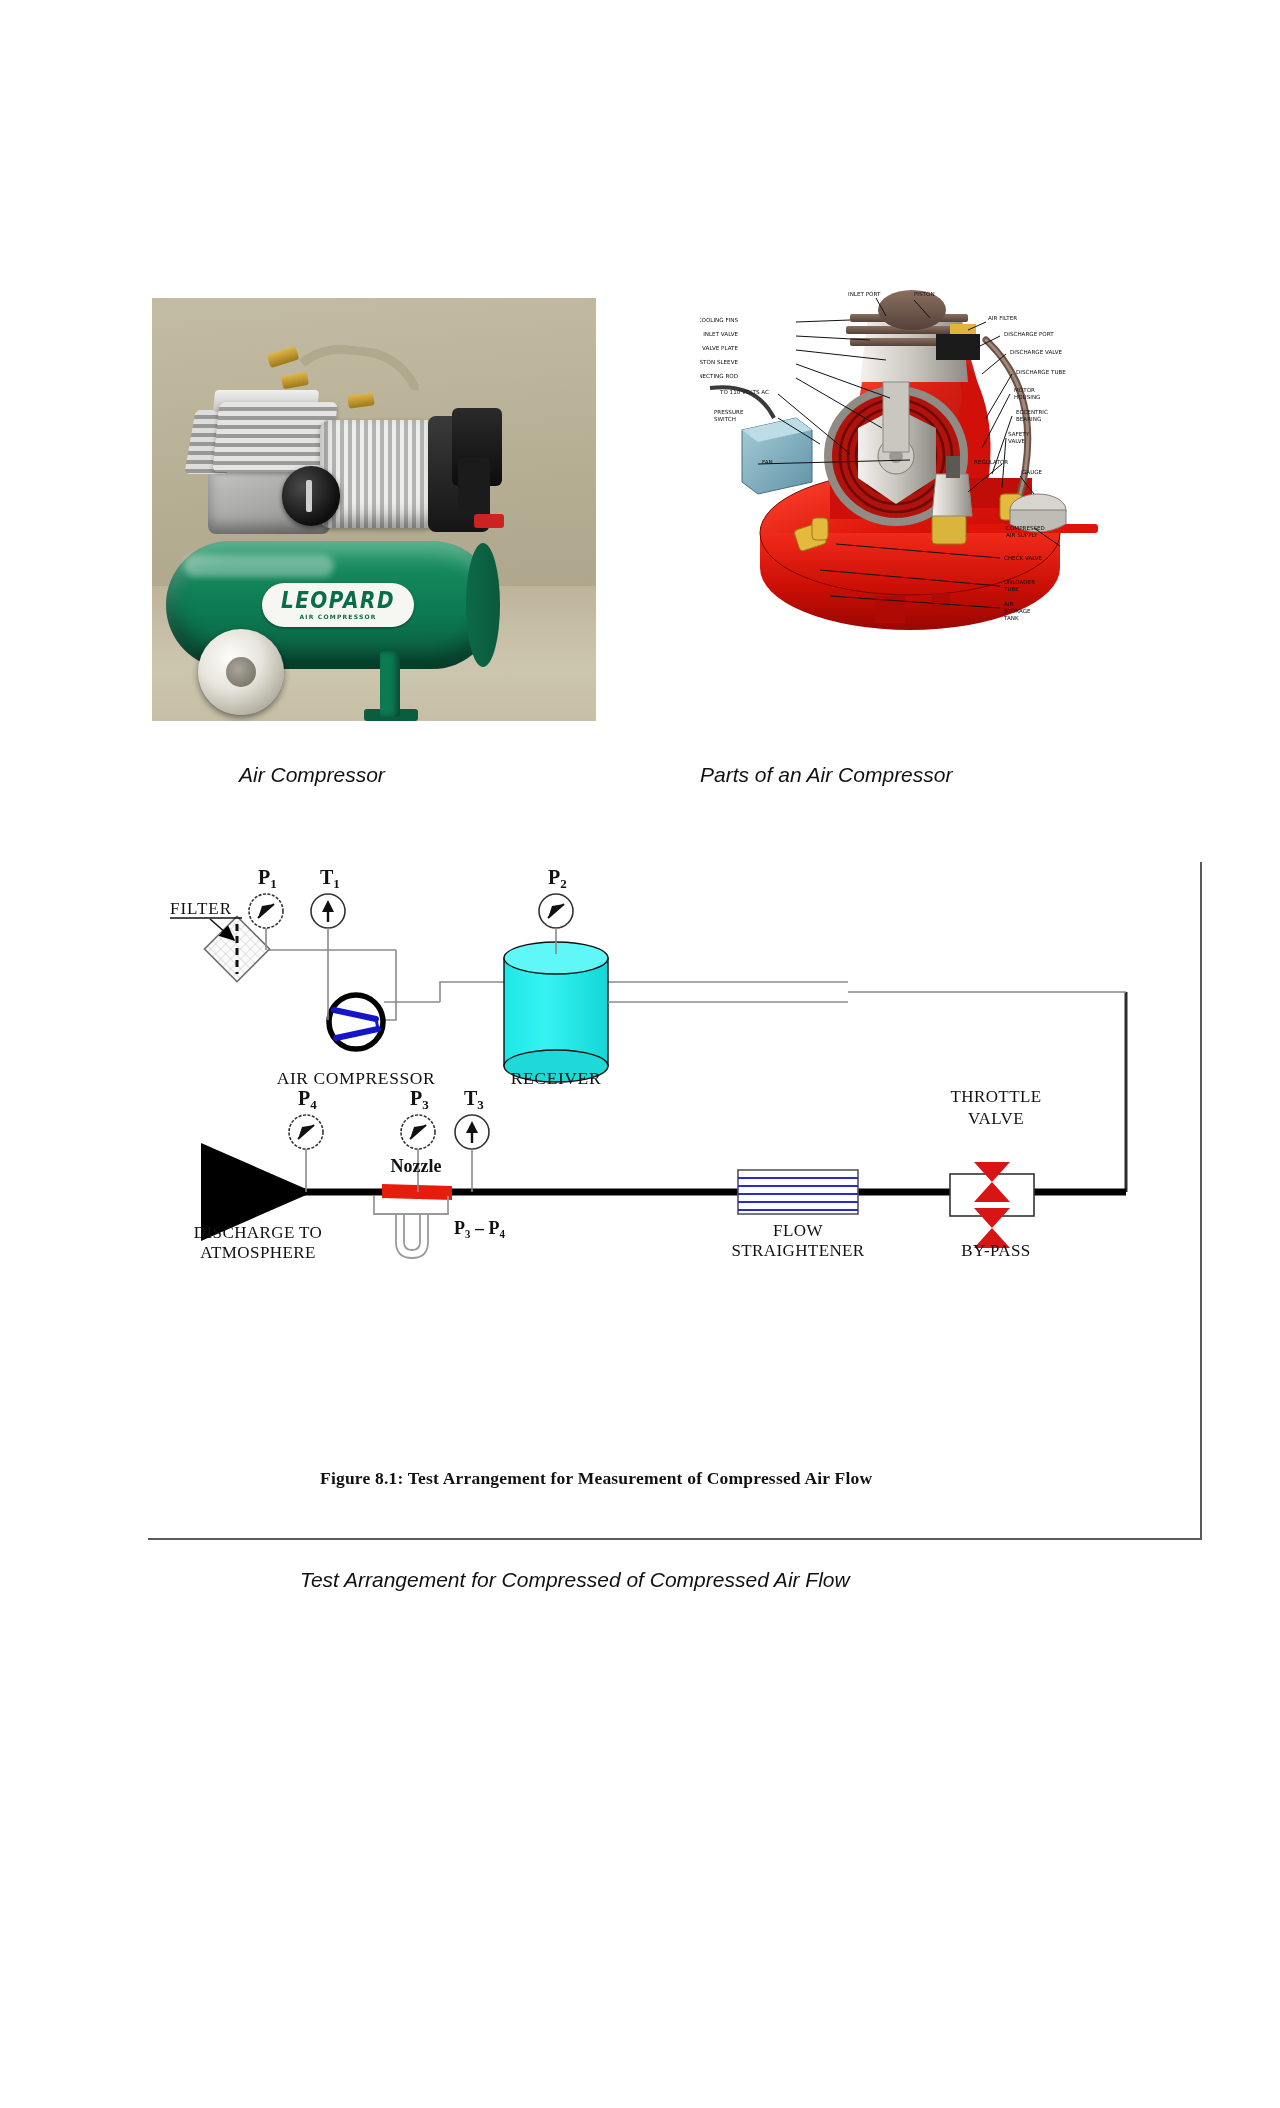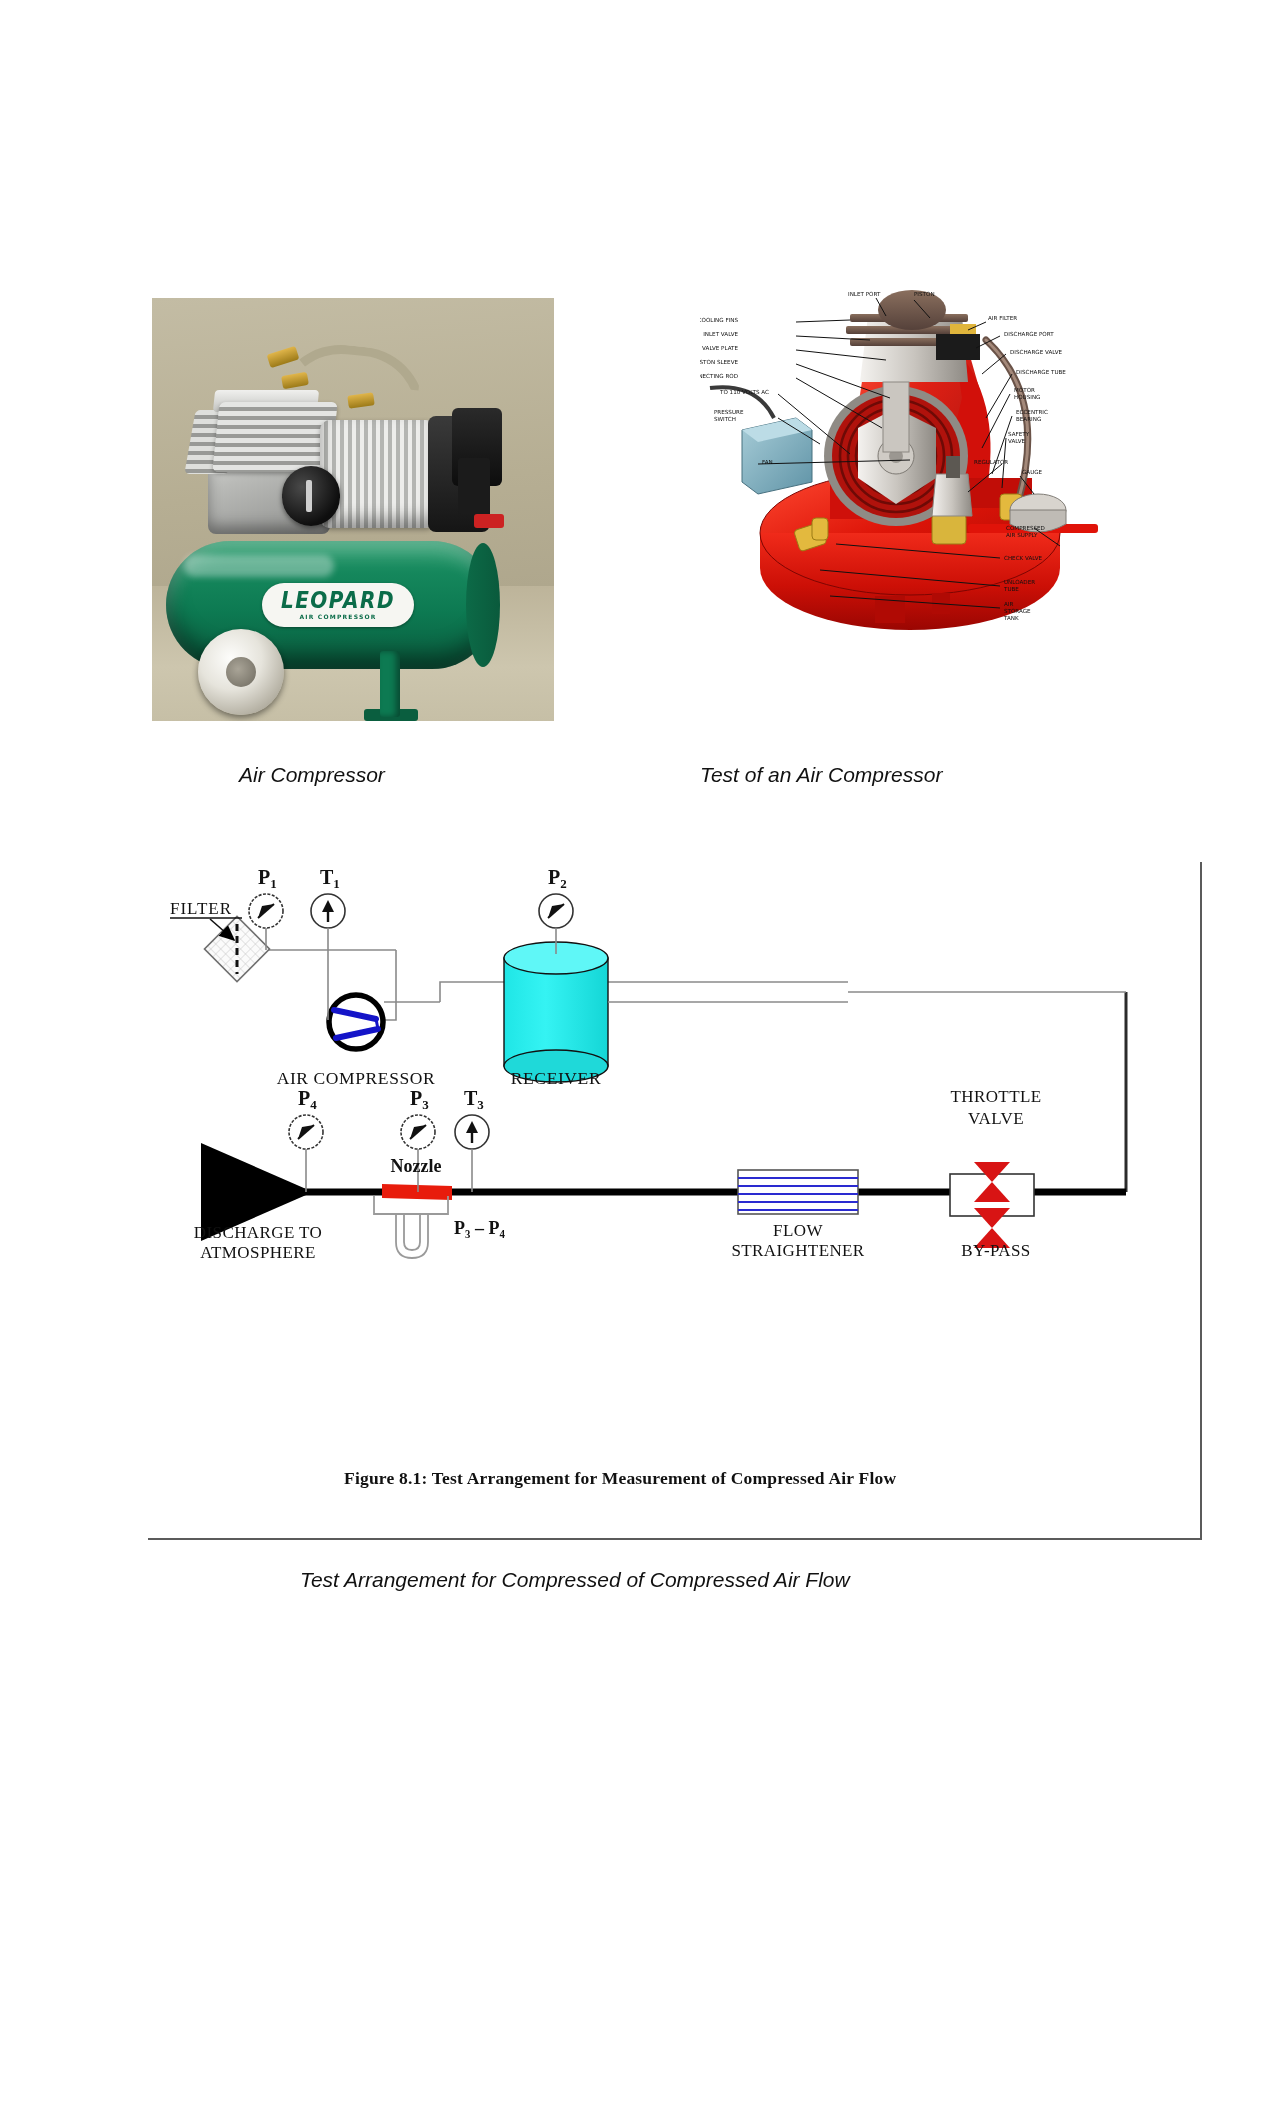--- a/index.html
+++ b/index.html
@@ -1,18 +1,18 @@
 <!DOCTYPE html>
 <html><head>
 <meta charset="utf-8">
 <style>
   html,body{margin:0;padding:0;background:#fff;}
   body{width:1280px;height:2108px;position:relative;font-family:"Liberation Serif",serif;overflow:hidden;}
 
-  .photo-frame{position:absolute;left:152px;top:298px;width:402px;height:423px;overflow:hidden;background:#b3ac94;}
+  .photo-frame{position:absolute;left:152px;top:298px;width:444px;height:423px;overflow:hidden;background:#b3ac94;}
   .ph-wall{position:absolute;left:0;top:0;width:100%;height:100%;
       background:linear-gradient(175deg,#c3bca4 0%,#b6ae93 45%,#a79f86 100%);}
   .ph-floor{position:absolute;left:0;bottom:0;width:100%;height:32%;
       background:linear-gradient(180deg,#bdb49a 0%,#cdc6ae 60%,#c6bfa6 100%);}
   
   .tank{position:absolute;left:14px;bottom:52px;width:330px;height:128px;border-radius:64px/64px;
       background:linear-gradient(180deg,#2fa071 0%,#15875c 25%,#0d7a52 55%,#0a5e3f 100%);
       box-shadow:inset 0 -14px 22px rgba(0,0,0,.45), inset 0 10px 18px rgba(255,255,255,.28);}
   .tank:after{content:"";position:absolute;left:18px;top:14px;width:150px;height:22px;border-radius:12px;
       background:rgba(255,255,255,.35);filter:blur(3px);}
@@ -73,21 +73,21 @@
   .cap{position:absolute;font-family:"Liberation Sans",sans-serif;font-style:italic;font-size:21px;color:#111;white-space:nowrap;}
   .cap-a{left:239px;top:763px;}
   .cap-b{left:700px;top:763px;}
   .cap-c{left:300px;top:1568px;}
 
   
   .sch-frame{position:absolute;left:148px;top:862px;width:1054px;height:678px;
       border-right:2px solid #5b5b5b;border-bottom:2px solid #5b5b5b;box-sizing:border-box;}
   .sch-svg{position:absolute;left:148px;top:862px;}
   .fig-cap{position:absolute;left:320px;top:1468px;font-family:"Liberation Serif",serif;font-weight:bold;
-      font-size:17.5px;color:#111;white-space:nowrap;letter-spacing:.2px;margin-left:24px;}
+      font-size:17.5px;color:#111;white-space:nowrap;letter-spacing:.2px;}
 </style>
 </head>
 <body>
 
 <div class="photo-frame">
   <div class="ph-wall"></div>
   <div class="ph-floor"></div>
 
   <div class="hose"></div>
   <div class="pump-body"></div>
@@ -254,21 +254,21 @@
     <text x="304" y="306">UNLOADER</text>
     <text x="304" y="313">TUBE</text>
     <text x="304" y="328">AIR</text>
     <text x="304" y="335">STORAGE</text>
     <text x="304" y="342">TANK</text>
   </g>
 </svg>
 </div>
 
 <div class="cap cap-a">Air Compressor</div>
-<div class="cap cap-b">Test of an Air Compressor</div>
+<div class="cap cap-b">Parts of an Air Compressor</div>
 
 <div class="sch-frame"></div>
 
 <svg class="sch-svg" width="1054" height="600" viewBox="0 0 1054 600">
   <defs>
     <pattern id="mesh" width="7" height="7" patternUnits="userSpaceOnUse">
       <rect width="7" height="7" fill="#fbfbfb"></rect>
       <path d="M0 0 H7 M0 0 V7" stroke="#c9c9c9" stroke-width="1"></path>
     </pattern>
     <linearGradient id="cyl" x1="0" y1="0" x2="1" y2="0">

